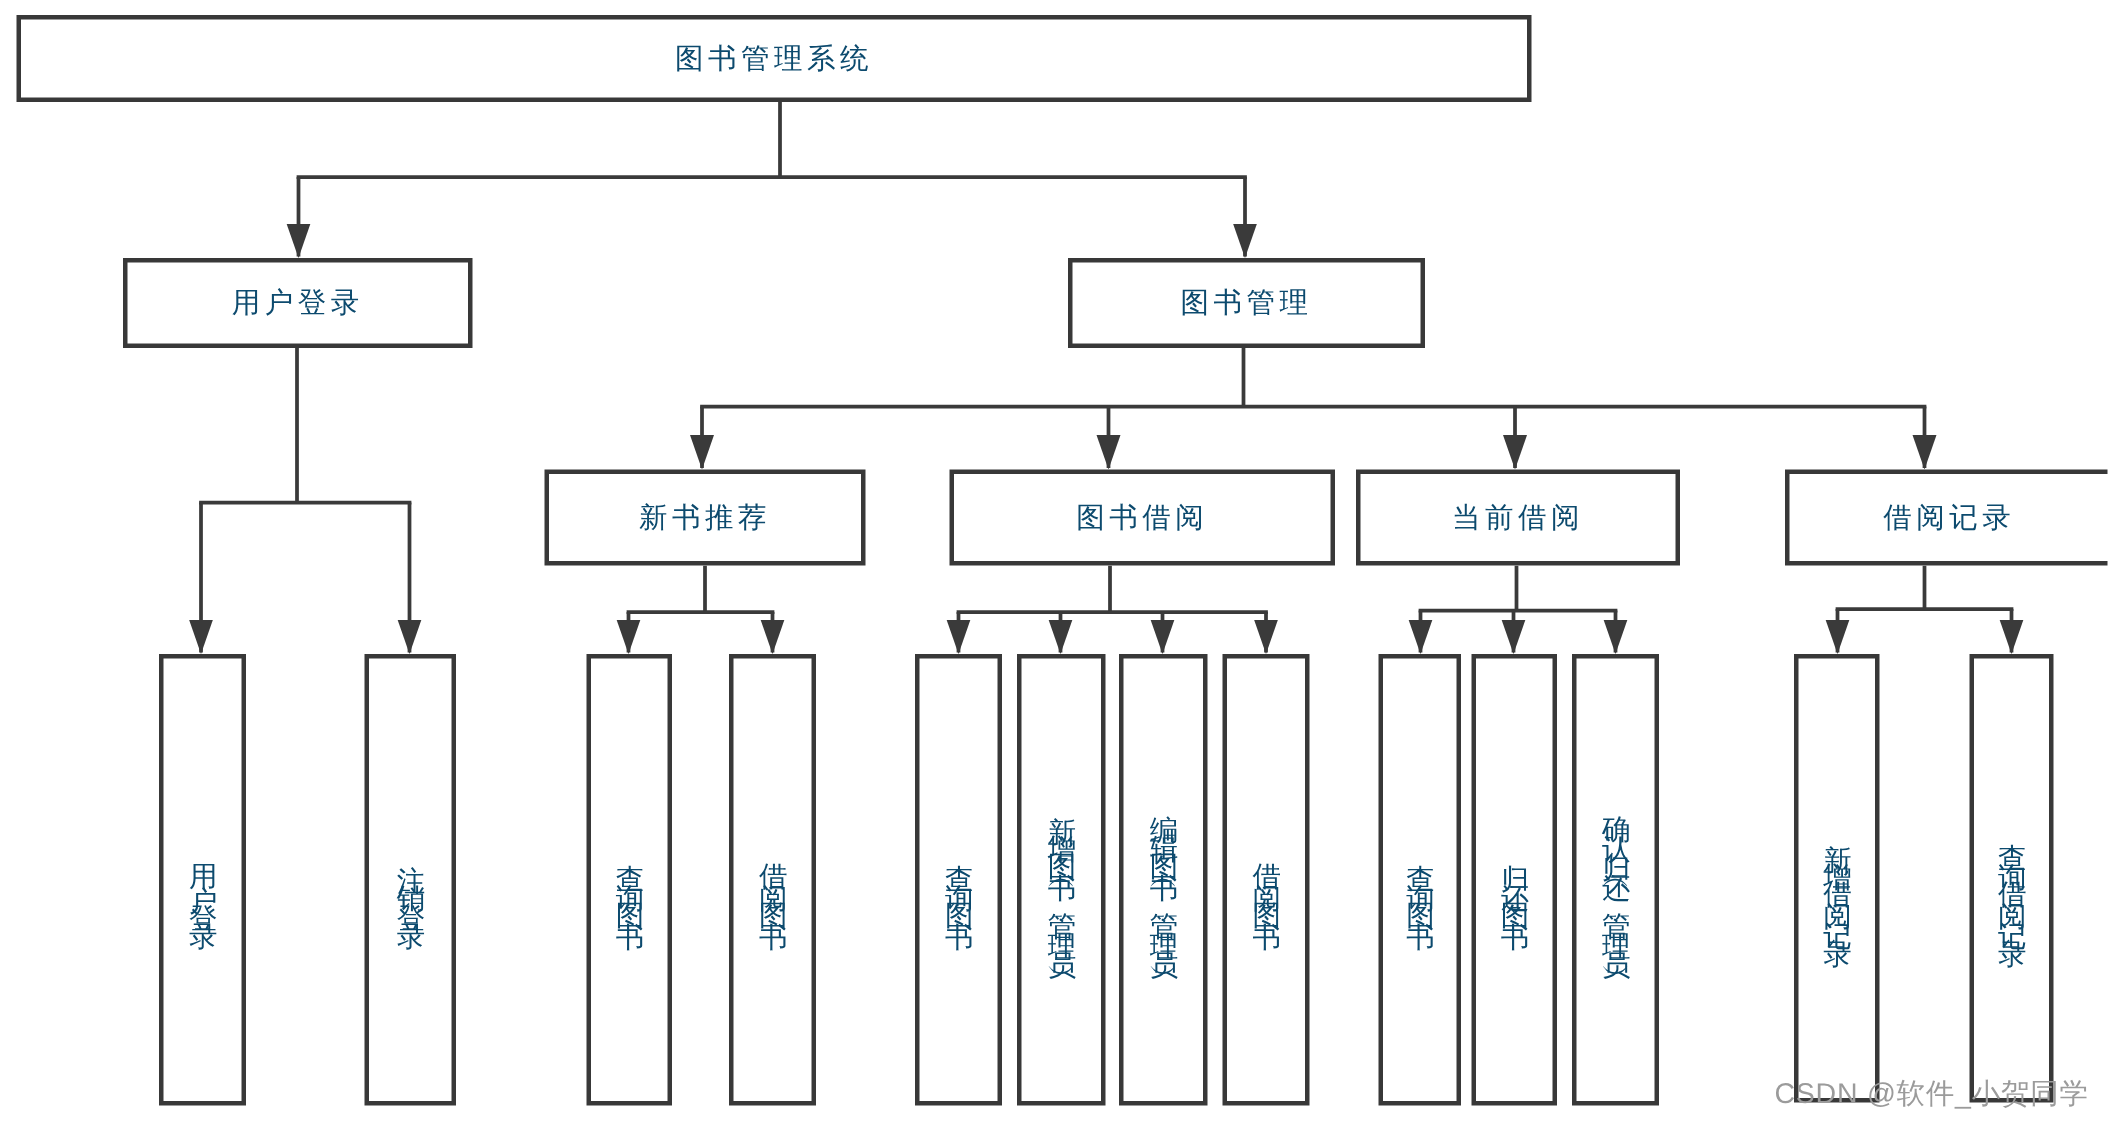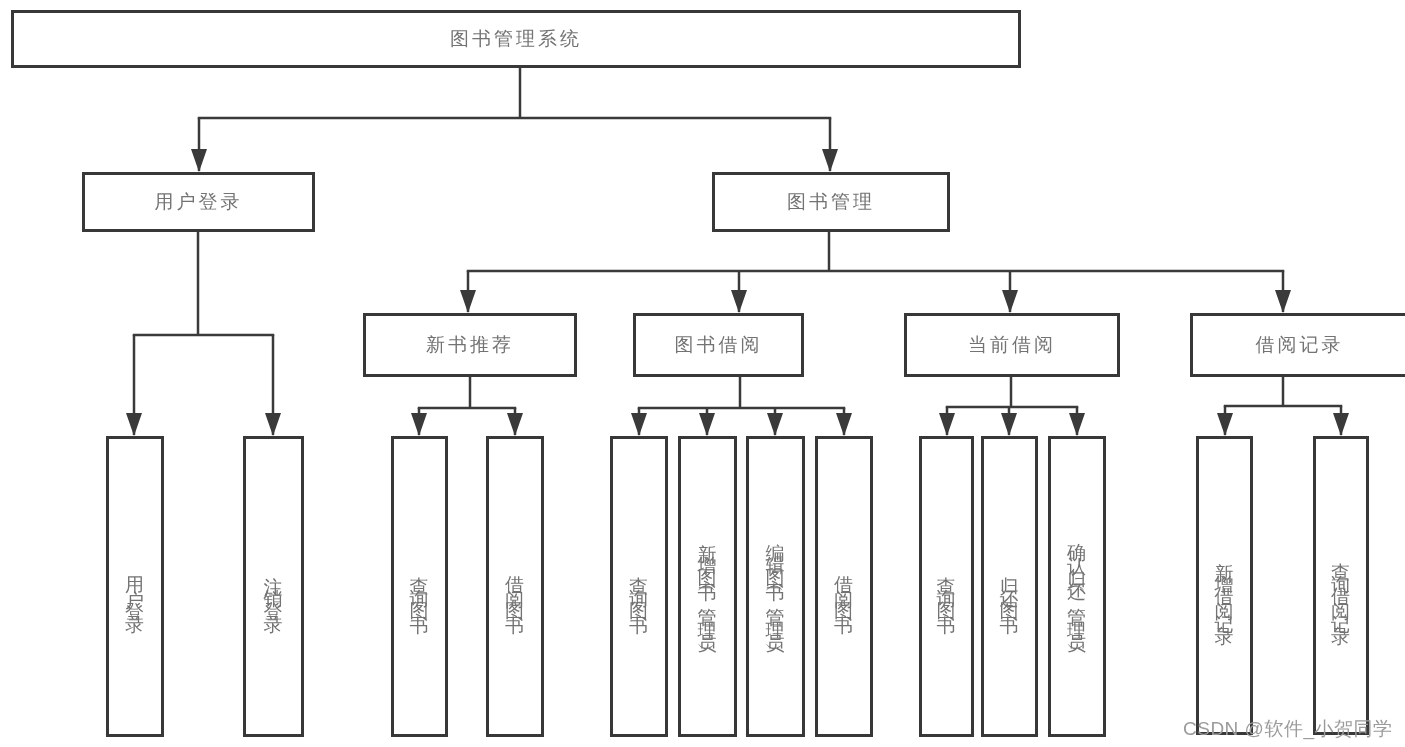--- a/index.html
+++ b/index.html
@@ -1,31 +1,31 @@
 <!DOCTYPE html>
 <html><head>
 <meta charset="utf-8">
 <style>
   html,body{margin:0;padding:0;background:#ffffff;}
   body{width:1405px;height:747px;overflow:hidden;
        font-family:"Liberation Sans","DejaVu Sans",sans-serif;}
   .stage{position:relative;width:1405px;height:747px;background:#ffffff;}
   svg.wires{position:absolute;left:0;top:0;z-index:1;}
   .box{position:absolute;box-sizing:border-box;background:#ffffff;
-       border:3px solid #383838;color:#737373;z-index:2;
+       border:3px solid #383838;color:#0c4a6e;z-index:2;
        display:flex;align-items:center;justify-content:center;}
   .hbox{font-size:19px;letter-spacing:3px;}
   .vbox .vtxt{writing-mode:vertical-rl;text-orientation:mixed;
        font-size:19px;letter-spacing:13px;line-height:1;}
   
   .n-root{left:11px;top:10px;width:1010px;height:58px;}
   .n-login{left:82px;top:172px;width:233px;height:60px;}
   .n-mgmt{left:712px;top:172px;width:238px;height:60px;}
   .n-newrec{left:363px;top:313px;width:214px;height:64px;}
-  .n-borrow{left:633px;top:313px;width:171px;height:64px;}
+  .n-borrow{left:633px;top:313px;width:257px;height:64px;}
   .n-current{left:904px;top:313px;width:216px;height:64px;align-items:center;}
   .n-record{left:1174px;top:313px;width:219px;height:64px;margin-left:16px;}
   .n-u1{left:106px;top:436px;width:58px;height:301px;}
   .n-u2{left:243px;top:436px;width:61px;height:301px;}
   .n-a1{left:391px;top:436px;width:57px;height:301px;}
   .n-a2{left:486px;top:436px;width:58px;height:301px;}
   .n-b1{left:610px;top:436px;width:58px;height:301px;}
   .n-b2{left:678px;top:436px;width:59px;height:301px;}
   .n-b3{left:746px;top:436px;width:59px;height:301px;}
   .n-b4{left:815px;top:436px;width:58px;height:301px;}

